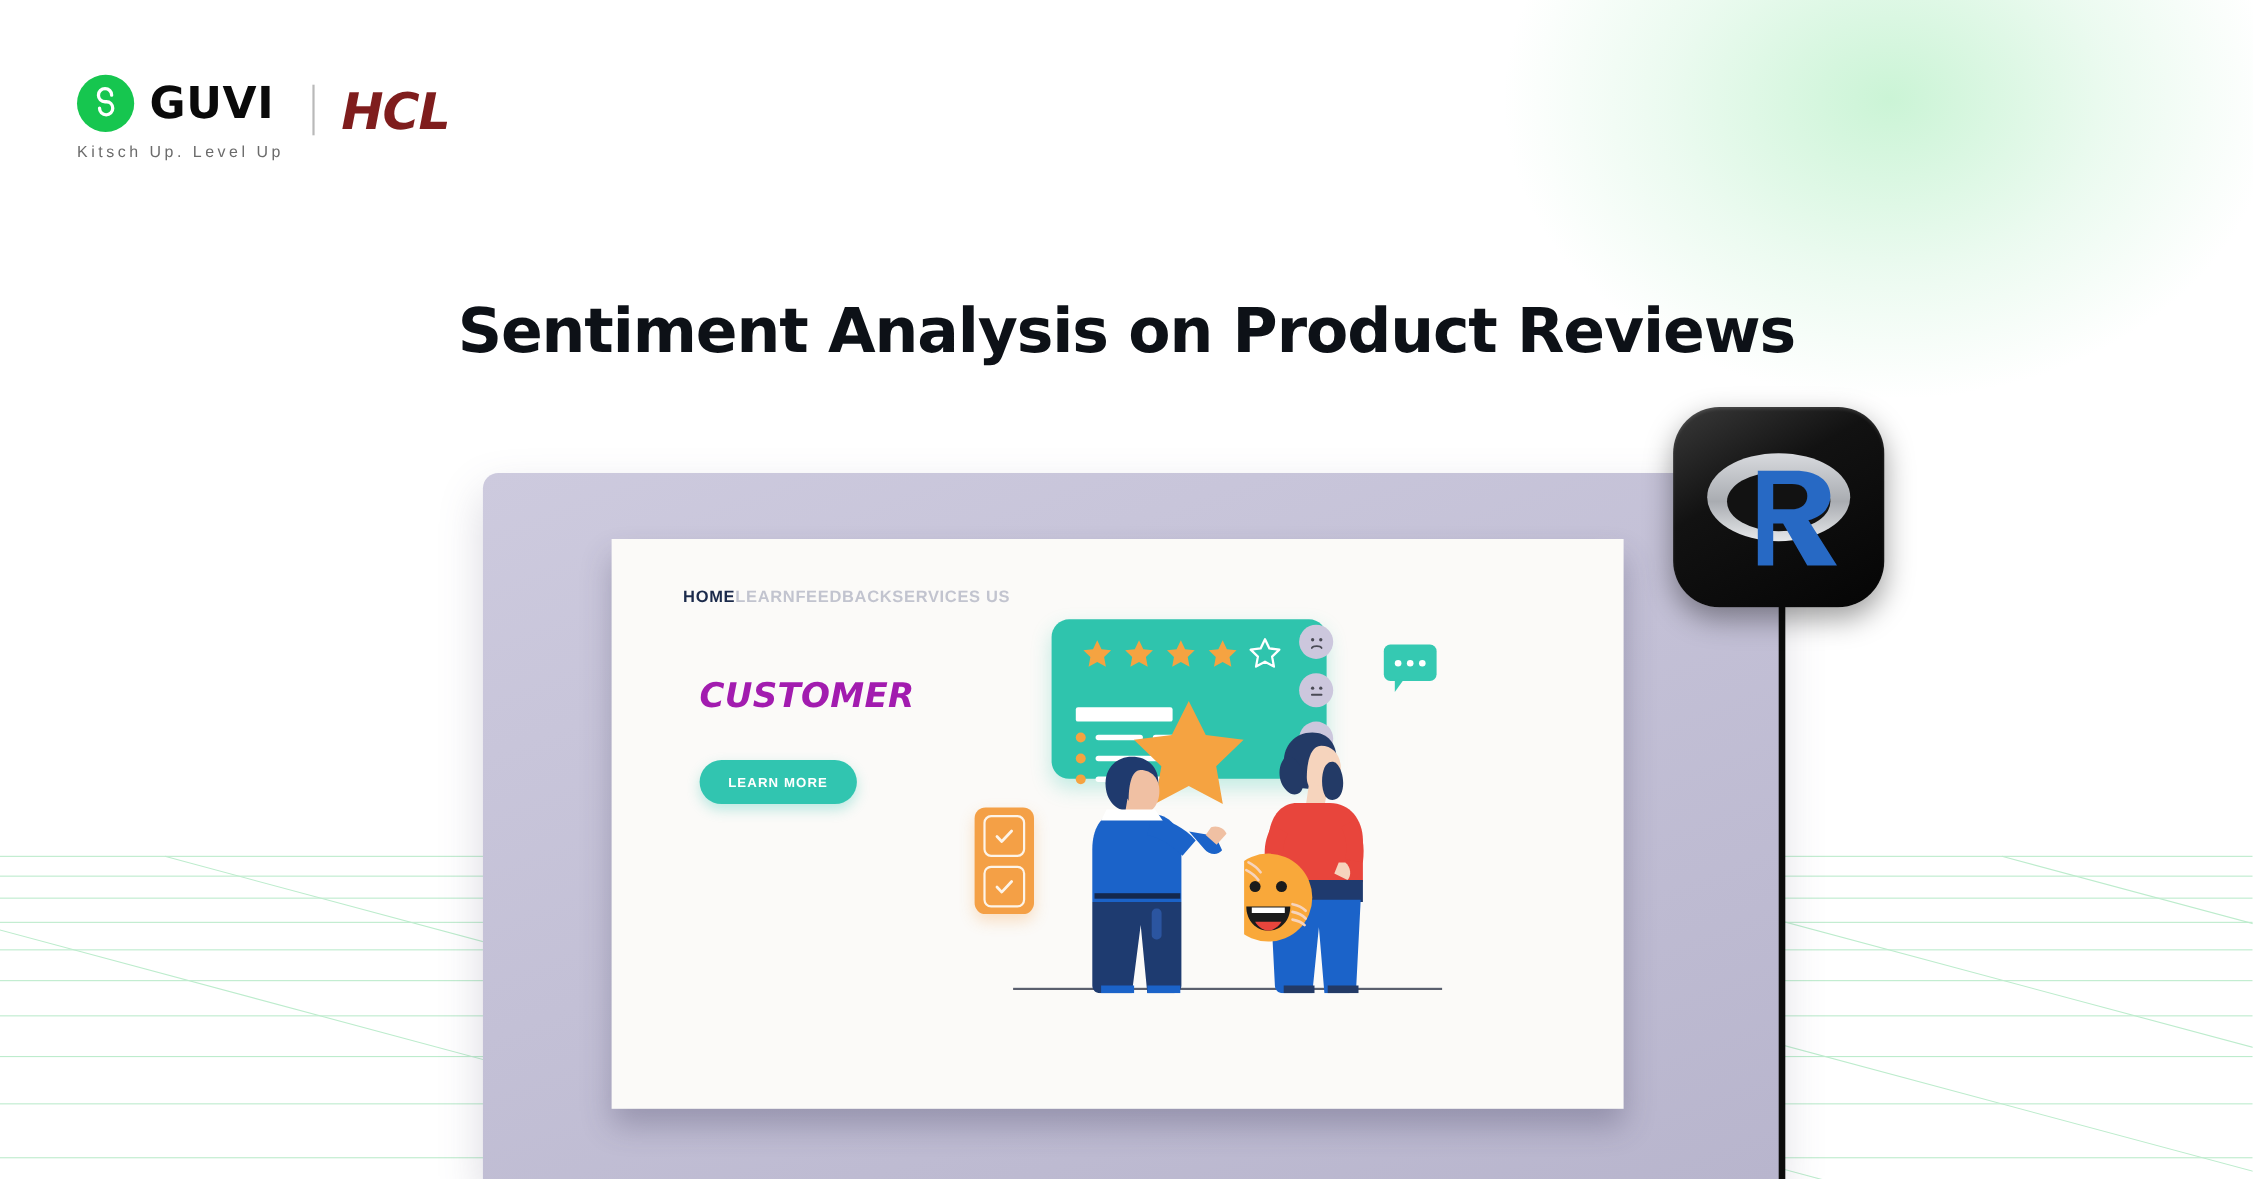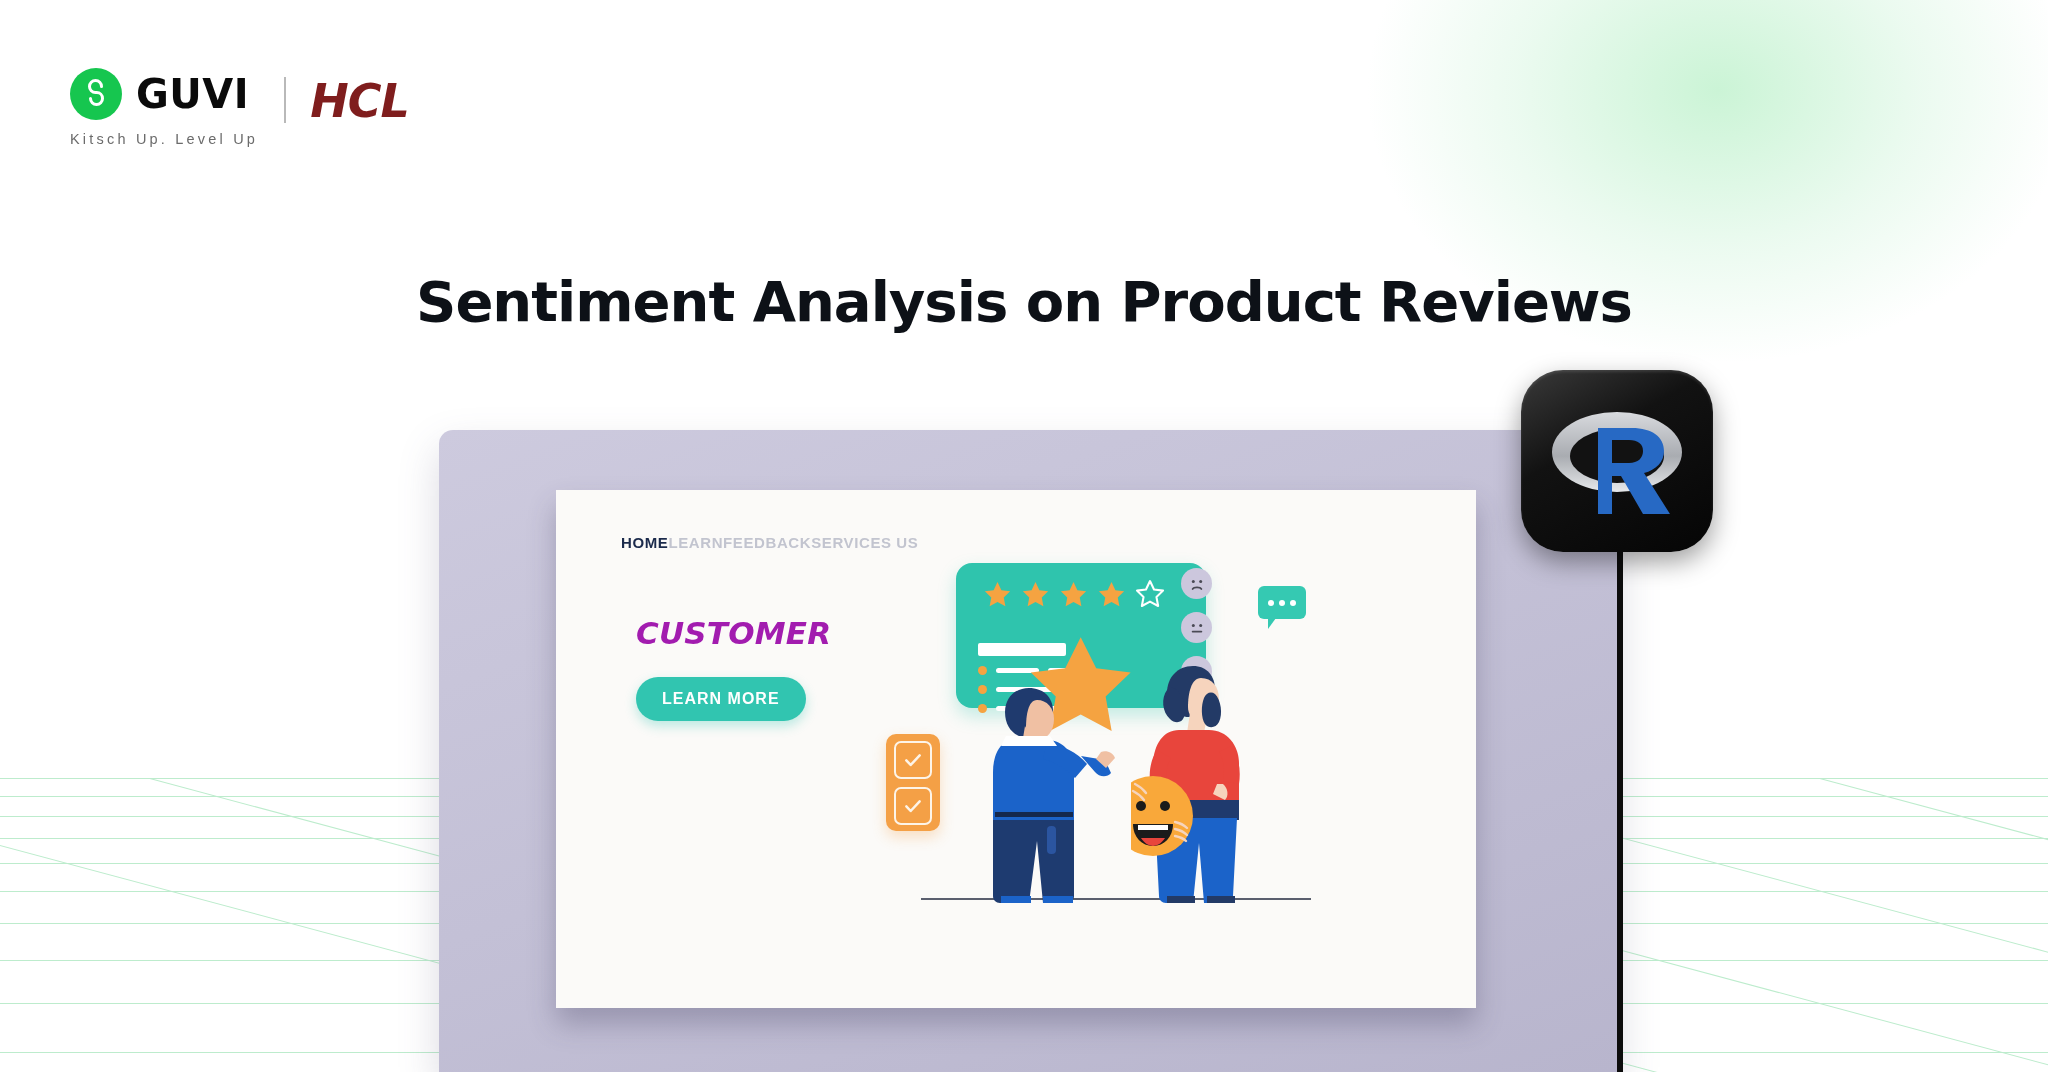--- a/index.html
+++ b/index.html
@@ -89,22 +89,22 @@
   #hero-left{position:absolute;left:80px;top:125px;width:290px;}
   #hero-heading{
     font-size:31px;font-weight:800;line-height:1.22;color:#a21caf;letter-spacing:.2px;
     font-family:"DejaVu Sans",sans-serif;
     font-style:italic;
   }
   #hero-body{
     margin-top:22px;font-size:10.5px;line-height:1.92;color:#8d90a0;width:250px;
   }
   #learn-more-button{
-    margin-top:24px;display:inline-block;background:#31c5b0;color:#ffffff;
-    font-size:16px;font-weight:700;letter-spacing:1px;
+    margin-top:38px;display:inline-block;background:#31c5b0;color:#ffffff;
+    font-size:12px;font-weight:700;letter-spacing:1px;
     padding:13px 26px;border-radius:24px;border:none;cursor:pointer;
     box-shadow:0 5px 12px rgba(49,197,176,.32);
   }
 
   
   #rating-card{
     position:absolute;left:400px;top:73px;width:250px;height:145px;
     background:#2fc4ad;border-radius:16px;
     box-shadow:0 8px 18px rgba(47,196,173,.28);
   }

